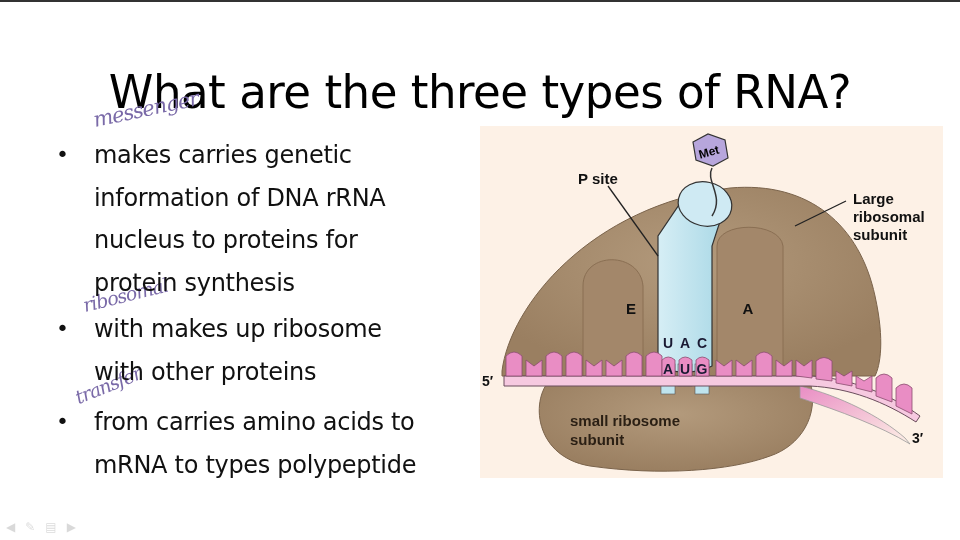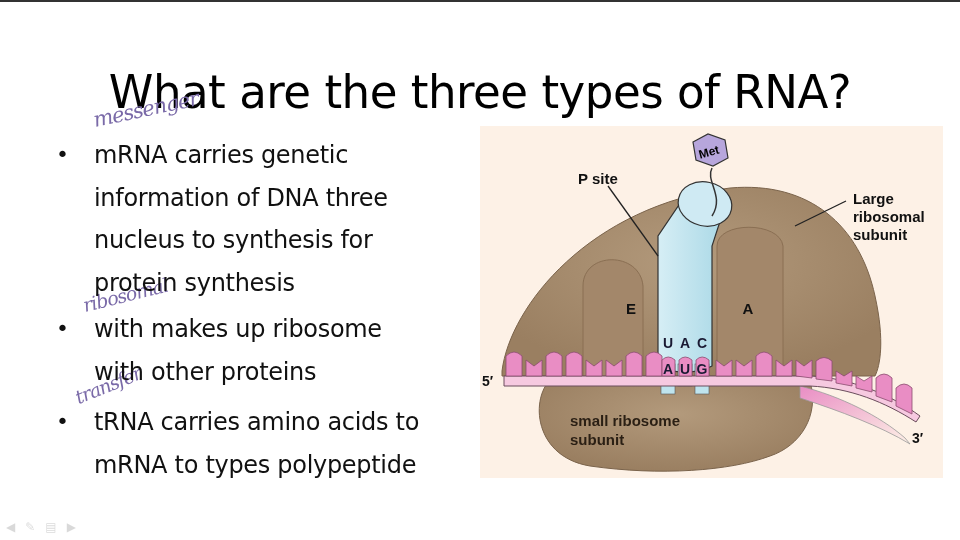--- a/index.html
+++ b/index.html
@@ -41,33 +41,33 @@
 
 <h1 class="slide-title">What are the three types of RNA?</h1>
 
 <div class="annotation" style="left:96px; top:108px; transform: rotate(-12deg);">messenger</div>
 <div class="annotation" style="left:86px; top:294px; transform: rotate(-14deg); font-size:19px;">ribosomal</div>
 <div class="annotation" style="left:80px; top:386px; transform: rotate(-22deg); font-size:19px;">transfer</div>
 
 <div class="bullets">
   <div class="bullet">
     <span class="dot">•</span>
-    <div>mRNA carries genetic</div>
-    <div>information of DNA three</div>
-    <div>nucleus to synthesis for</div>
+    <div>makes carries genetic</div>
+    <div>information of DNA rRNA</div>
+    <div>nucleus to proteins for</div>
     <div>protein synthesis</div>
   </div>
   <div class="bullet" style="margin-top:4px;">
     <span class="dot">•</span>
     <div>with makes up ribosome</div>
     <div>with other proteins</div>
   </div>
   <div class="bullet" style="margin-top:8px;">
     <span class="dot">•</span>
-    <div>tRNA carries amino acids to</div>
+    <div>from carries amino acids to</div>
     <div>mRNA to types polypeptide</div>
   </div>
 </div>
 
 <div class="diagram">
   <svg width="463" height="352" viewBox="0 0 463 352" xmlns="http://www.w3.org/2000/svg">
     <defs>
       <radialGradient id="ribo" cx="50%" cy="40%" r="60%">
         <stop offset="0%" stop-color="#b39a7c"></stop>
         <stop offset="100%" stop-color="#9a7f61"></stop>

